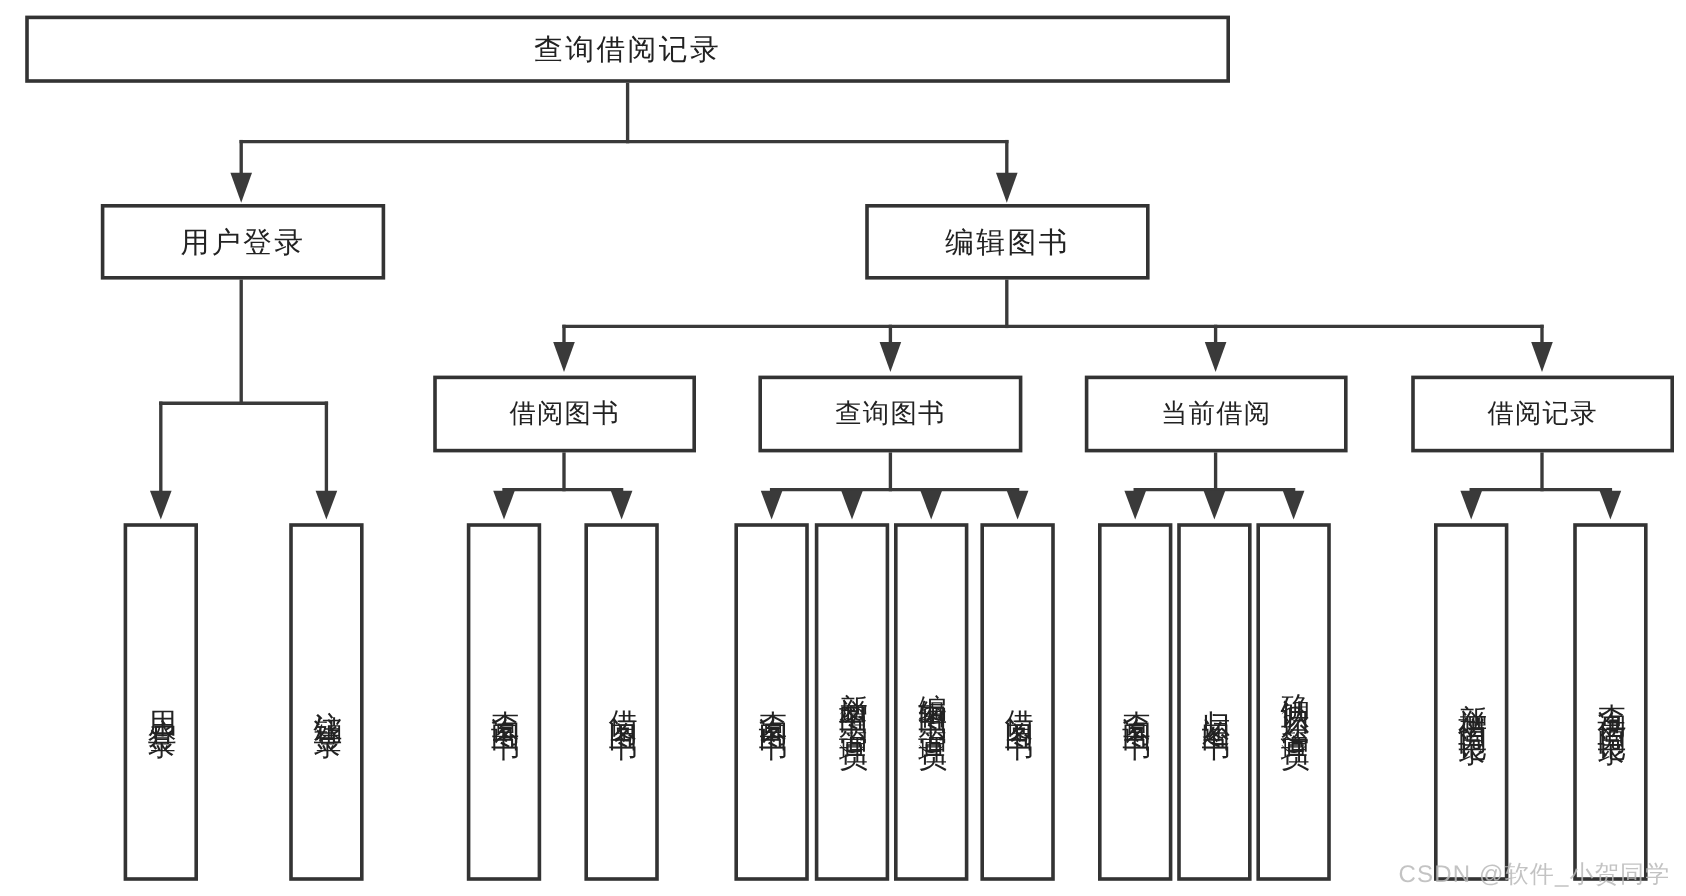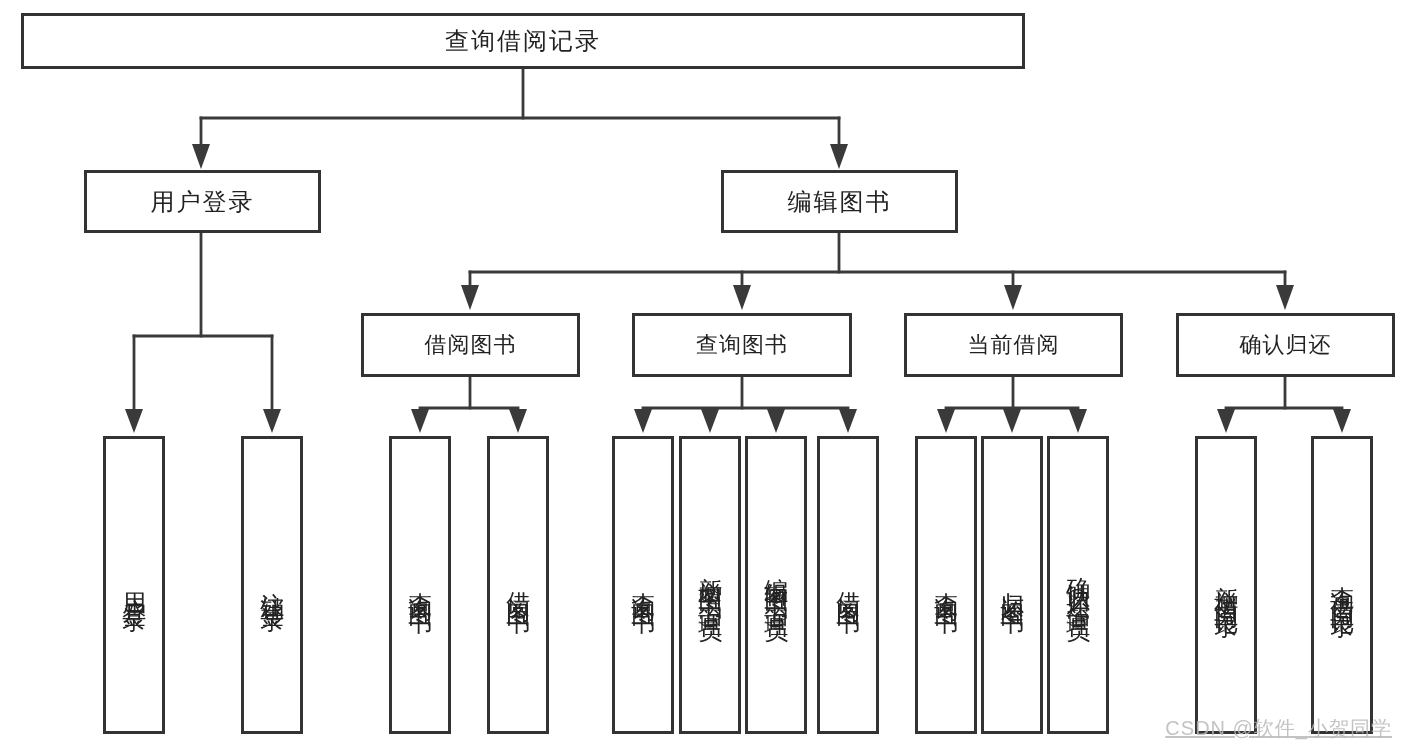--- a/index.html
+++ b/index.html
@@ -34,21 +34,20 @@
     white-space: nowrap;
   }
   .watermark {
     position: absolute;
     right: 13px;
     top: 715px;
     font-size: 20px;
     letter-spacing: 1px;
     color: rgba(185, 185, 185, 0.85);
     white-space: nowrap;
-    text-decoration: underline;
   }
 </style>
 </head>
 <body>
 
 <div class="canvas">
 
   <svg class="connectors" viewBox="0 0 1405 747" xmlns="http://www.w3.org/2000/svg" aria-hidden="true">
     <g stroke="#3a3a3a" stroke-width="2.8" fill="none" stroke-linecap="square">
 
@@ -120,21 +119,21 @@
   <div class="node h-small" style="left:361px;top:313px;width:219px;height:64px">
     <span>借阅图书</span>
   </div>
   <div class="node h-small" style="left:632px;top:313px;width:220px;height:64px">
     <span>查询图书</span>
   </div>
   <div class="node h-small" style="left:904px;top:313px;width:219px;height:64px">
     <span>当前借阅</span>
   </div>
   <div class="node h-small" style="left:1176px;top:313px;width:219px;height:64px">
-    <span>确认归还</span>
+    <span>借阅记录</span>
   </div>
 
   <div class="node leaf" style="left:103px;top:436px;width:62px;height:298px">
     <span class="vtext">用户登录</span>
   </div>
   <div class="node leaf" style="left:241px;top:436px;width:62px;height:298px">
     <span class="vtext">注销登录</span>
   </div>
 
   <div class="node leaf" style="left:389px;top:436px;width:62px;height:298px">

